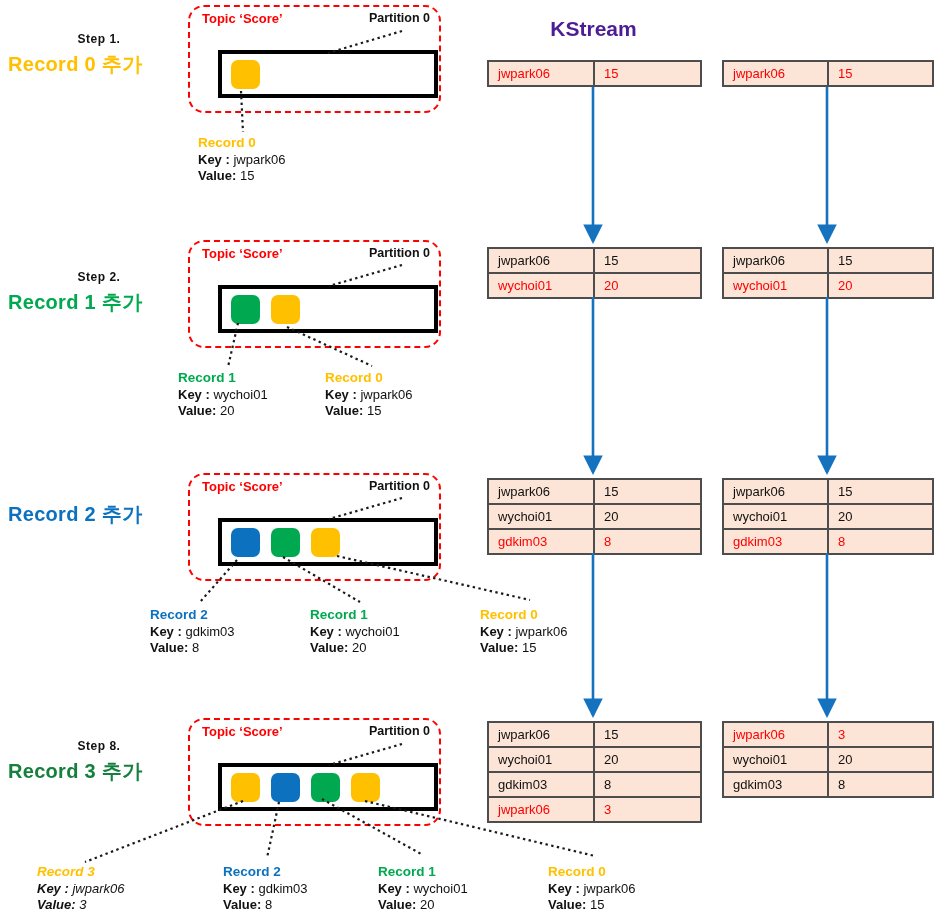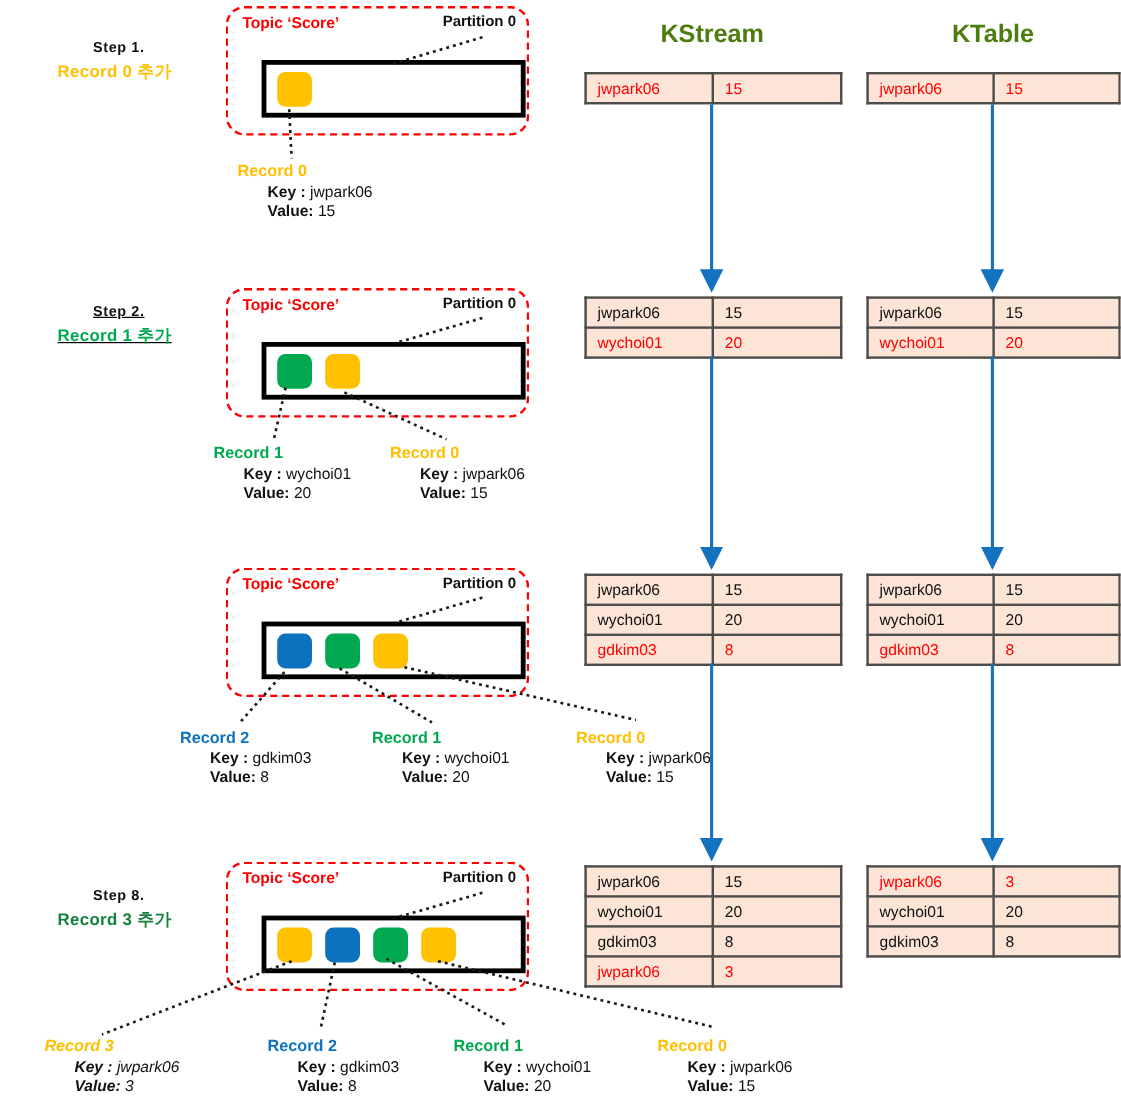--- a/index.html
+++ b/index.html
@@ -3,58 +3,57 @@
 <meta charset="utf-8">
 <style>
   html,body{margin:0;padding:0;background:#fff;}
   .canvas{
     position:relative;width:934px;height:921px;background:#ffffff;
     font-family:"Liberation Sans","DejaVu Sans",sans-serif;overflow:hidden;
   }
   .lines{position:absolute;left:0;top:0;width:934px;height:921px;z-index:6;pointer-events:none;}
 
   
-  .col-header{position:absolute;top:17px;font-size:21px;font-weight:bold;color:#4d7c0f;text-align:center;z-index:2;}
+  .col-header{position:absolute;top:17px;font-size:21px;font-weight:bold;color:#4c1d95;text-align:center;z-index:2;}
 
   
   .step-label{position:absolute;left:8px;width:175px;z-index:2;}
   .step-title{font-size:12px;font-weight:bold;color:#111;margin-left:7px;letter-spacing:0.5px;text-align:center;}
-  .step-sub{font-size:14px;font-weight:bold;margin-top:5px;letter-spacing:0.3px;text-align:center;}
+  .step-sub{font-size:20px;font-weight:bold;margin-top:5px;letter-spacing:0.3px;}
 
   
   .topic-box{position:absolute;left:188px;width:253px;height:108px;border:2px dashed #ff0000;border-radius:16px;box-sizing:border-box;z-index:2;}
   .topic-title{position:absolute;left:12px;top:4px;font-size:13px;font-weight:bold;}
   .partition-label{position:absolute;right:9px;top:4px;font-size:12.5px;font-weight:bold;color:#111;}
   .partition-rect{
     position:absolute;left:28px;top:43px;width:220px;height:48px;border:4px solid #000;
     box-sizing:border-box;display:flex;align-items:center;gap:11px;padding-left:9px;background:#fff;
   }
   .sq{width:29px;height:29px;border-radius:7px;flex:0 0 auto;}
 
   
   .record{position:absolute;font-size:13px;line-height:16px;color:#111;z-index:2;white-space:nowrap;}
   .record .name{font-size:13.5px;font-weight:bold;margin-bottom:1px;}
-  .record b{font-weight:bold;margin-left:25px;}
+  .record b{font-weight:bold;}
 
   
   .data-table{position:absolute;border-collapse:collapse;z-index:3;}
   .data-table td{
     height:25px;border:2px solid #4d4d4d;font-size:13px;color:#111;
     padding:0 0 0 9px;box-sizing:border-box;vertical-align:middle;
   }
   .data-table td.key{width:106px;}
   .data-table td.val{width:107px;}
 </style>
 </head>
 <body>
 
 <div class="canvas">
 
   <div class="col-header" style="left:487px;width:213px;">KStream</div>
-  <div class="col-header" style="left:722px;width:211px;">KTable</div>
 
   <div class="step-label" style="top:32px;">
     <div class="step-title">Step 1.</div>
     <div class="step-sub" style="color: rgb(255, 192, 0);">Record 0 추가</div>
   </div>
 
   <div class="topic-box" style="top:5px;">
     <div class="topic-title" style="color: rgb(255, 0, 0);">Topic ‘Score’</div>
     <div class="partition-label">Partition 0</div>
     <div class="partition-rect">
@@ -78,21 +77,21 @@
     </table>
   <table class="data-table" style="left: 722px; top: 60px; background-color: rgb(252, 228, 214);">
     <tbody>
         <tr>
           <td class="key" style="color: rgb(255, 0, 0);">jwpark06</td>
           <td class="val" style="color: rgb(255, 0, 0);">15</td>
         </tr>
   </tbody>
     </table>
 
-  <div class="step-label" style="top:252px;text-decoration:underline;">
+  <div class="step-label" style="top:270px;">
     <div class="step-title">Step 2.</div>
     <div class="step-sub" style="color: rgb(0, 169, 79);">Record 1 추가</div>
   </div>
 
   <div class="topic-box" style="top:240px;">
     <div class="topic-title" style="color: rgb(255, 0, 0);">Topic ‘Score’</div>
     <div class="partition-label">Partition 0</div>
     <div class="partition-rect">
       <span class="sq" style="background-color: rgb(0, 169, 79);"></span>
       <span class="sq" style="background-color: rgb(255, 192, 0);"></span>
@@ -129,20 +128,21 @@
           <td class="val">15</td>
         </tr>
     <tr>
           <td class="key" style="color: rgb(255, 0, 0);">wychoi01</td>
           <td class="val" style="color: rgb(255, 0, 0);">20</td>
         </tr>
   </tbody>
     </table>
 
   <div class="step-label" style="top:496px;">
+    <div class="step-sub" style="color: rgb(12, 114, 191);">Record 2 추가</div>
   </div>
 
   <div class="topic-box" style="top:473px;">
     <div class="topic-title" style="color: rgb(255, 0, 0);">Topic ‘Score’</div>
     <div class="partition-label">Partition 0</div>
     <div class="partition-rect">
       <span class="sq" style="background-color: rgb(12, 114, 191);"></span>
       <span class="sq" style="background-color: rgb(0, 169, 79);"></span>
       <span class="sq" style="background-color: rgb(255, 192, 0);"></span>
     </div>

